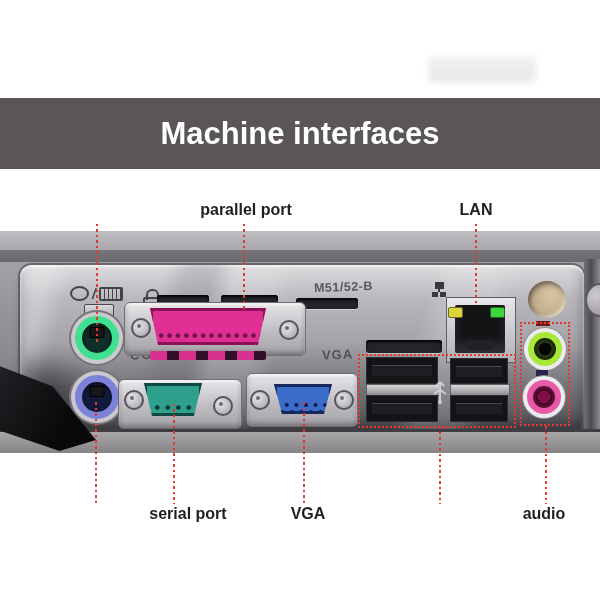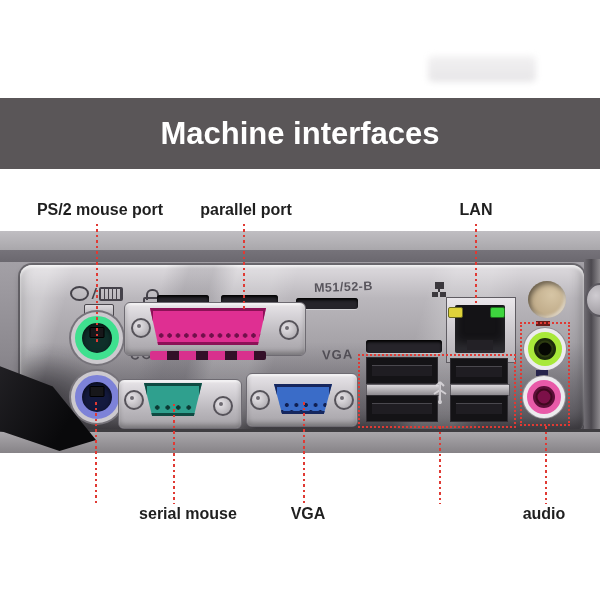--- a/index.html
+++ b/index.html
@@ -157,21 +157,20 @@
 <body>
 
 <div id="stage">
 
   <div class="abs smudge"></div>
 
   <div class="abs banner">
     <h1>Machine interfaces</h1>
   </div>
 
-  <div class="abs lbl top-lbl" style="left:20px">PS/2 mouse port</div>
   <div class="abs lbl top-lbl" style="left:396px">LAN</div>
   <div class="abs lbl top-lbl" style="left:166px">parallel port</div>
 
   <div class="abs photo">
     <div class="abs p-top"></div>
     <div class="abs p-strip"></div>
     <div class="abs p-body"></div>
     <div class="abs shield"></div>
     <div class="abs lshadow"></div>
     <div class="abs r-edge"></div>
@@ -252,17 +251,17 @@
   <div class="abs lead" style="left:475px;top:224px;height:80px"></div>
   <div class="abs lead" style="left:95px;top:402px;height:102px"></div>
   <div class="abs lead" style="left:173px;top:404px;height:100px"></div>
   <div class="abs lead" style="left:303px;top:402px;height:102px"></div>
   <div class="abs lead" style="left:439px;top:426px;height:78px"></div>
   <div class="abs lead" style="left:545px;top:426px;height:78px"></div>
 
   <div class="abs cbox" style="left:358px;top:354px;width:154px;height:70px"></div>
   <div class="abs cbox" style="left:520px;top:322px;width:46px;height:100px"></div>
 
-  <div class="abs lbl bot-lbl" style="left:108px">serial mouse</div>
+  <div class="abs lbl bot-lbl" style="left:108px">serial port</div>
   <div class="abs lbl bot-lbl" style="left:228px">VGA</div>
   <div class="abs lbl bot-lbl" style="left:464px">audio</div>
 
 </div>
 
 </body></html>

